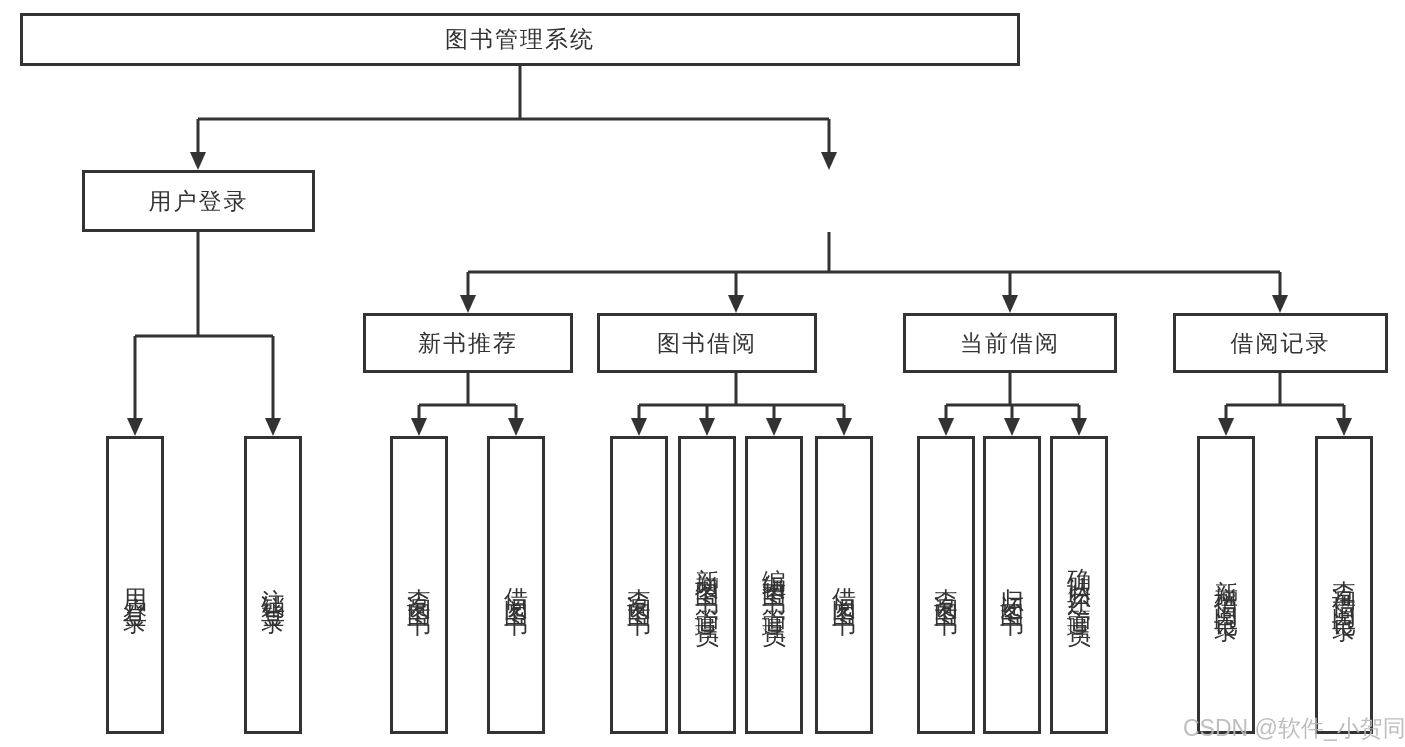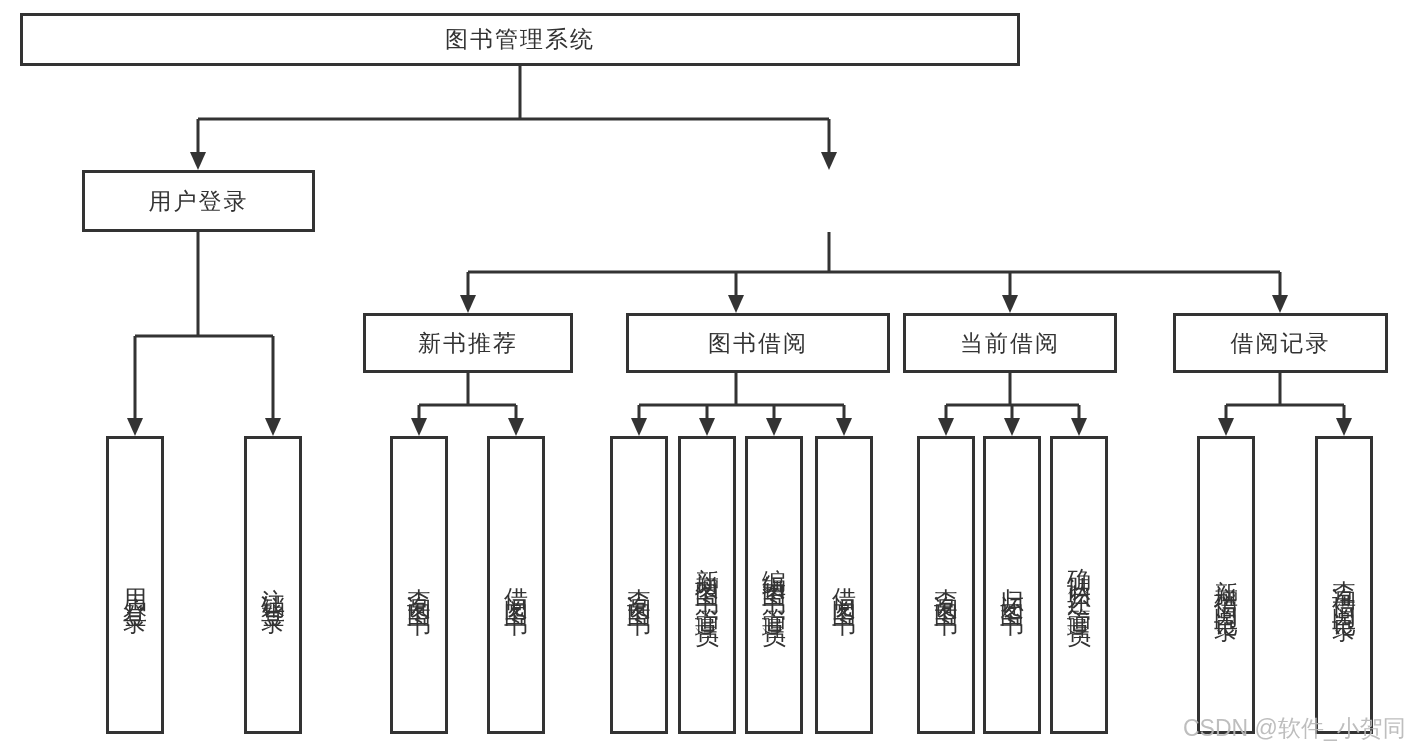--- a/index.html
+++ b/index.html
@@ -93,21 +93,21 @@
       <polygon points="1218,418 1234,418 1226,436"></polygon>
       <polygon points="1336,418 1352,418 1344,436"></polygon>
     </g>
   </svg>
 
   <div class="node h" style="left:20px;top:13px;width:1000px;height:53px">图书管理系统</div>
 
   <div class="node h" style="left:82px;top:170px;width:233px;height:62px">用户登录</div>
 
   <div class="node h" style="left:363px;top:313px;width:210px;height:60px">新书推荐</div>
-  <div class="node h" style="left:626px;top:313px;width:264px;height:60px">图书借阅</div>
+  <div class="node h" style="left:597px;top:313px;width:220px;height:60px">图书借阅</div>
   <div class="node h" style="left:903px;top:313px;width:214px;height:60px">当前借阅</div>
   <div class="node h" style="left:1173px;top:313px;width:215px;height:60px">借阅记录</div>
 
   <div class="node v" style="left:106px;top:436px;width:58px;height:298px">用户登录</div>
   <div class="node v" style="left:244px;top:436px;width:58px;height:298px">注销登录</div>
 
   <div class="node v" style="left:390px;top:436px;width:58px;height:298px">查询图书</div>
   <div class="node v" style="left:487px;top:436px;width:58px;height:298px">借阅图书</div>
 
   <div class="node v" style="left:610px;top:436px;width:58px;height:298px">查询图书</div>

